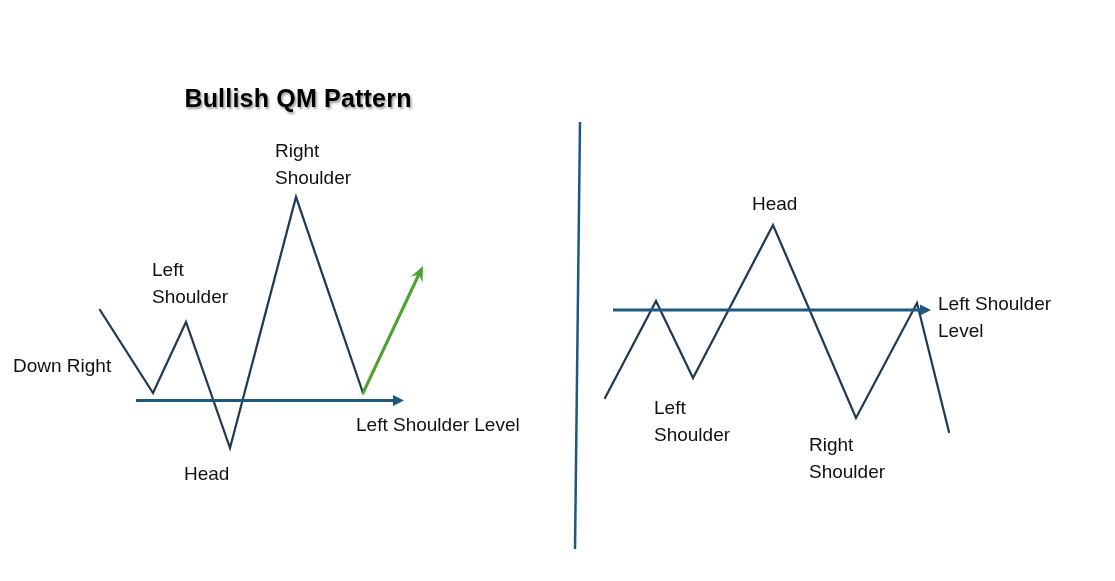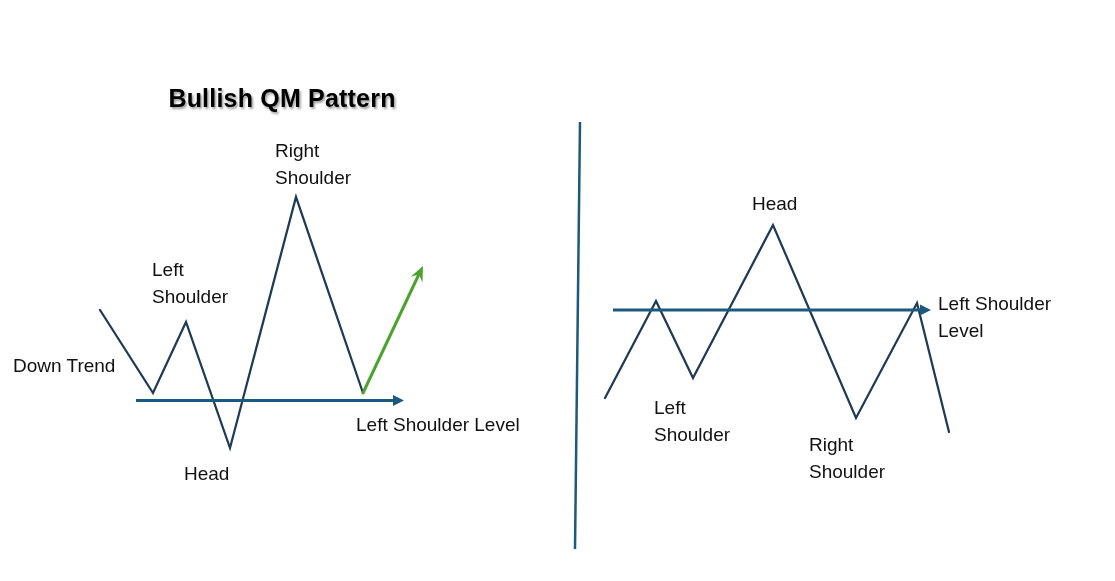--- a/index.html
+++ b/index.html
@@ -49,29 +49,29 @@
     <polygon points="423,266 422.5,282.4 418.9,274.6 410.7,276.8" fill="#4BA32E"></polygon>
 
     <line x1="580" y1="122" x2="575" y2="549" stroke-width="2.5" stroke="#1B5A7E"></line>
 
     <polyline points="605,398 656,301 693,378 773,225 856,418 917,303 949,432" fill="none" stroke-width="2.25" stroke-linejoin="miter" stroke-linecap="round" stroke="#1F3A54"></polyline>
 
     <line x1="613" y1="310" x2="921" y2="310" stroke-width="3" stroke="#1B5A7E"></line>
     <polygon points="920,304.5 931,310 920,315.5" fill="#1B5A7E"></polygon>
   </svg>
 
-  <div class="title" style="left:132px;top:83px;">Bullish QM Pattern</div>
+  <div class="title" style="left:148px;top:83px;">Bullish QM Pattern</div>
 
   <div class="label" style="left:275px;top:137px;">Right
 Shoulder</div>
 
   <div class="label" style="left:152px;top:256px;">Left
 Shoulder</div>
 
-  <div class="label" style="left:13px;top:352px;">Down Trend</div>
+  <div class="label" style="left:13px;top:352px;">Down Right</div>
 
   <div class="label" style="left:184px;top:460px;">Head</div>
 
   <div class="label" style="left:356px;top:411px;">Left Shoulder Level</div>
 
 
   <div class="label" style="left:752px;top:190px;">Head</div>
 
   <div class="label" style="left:654px;top:394px;">Left
 Shoulder</div>

